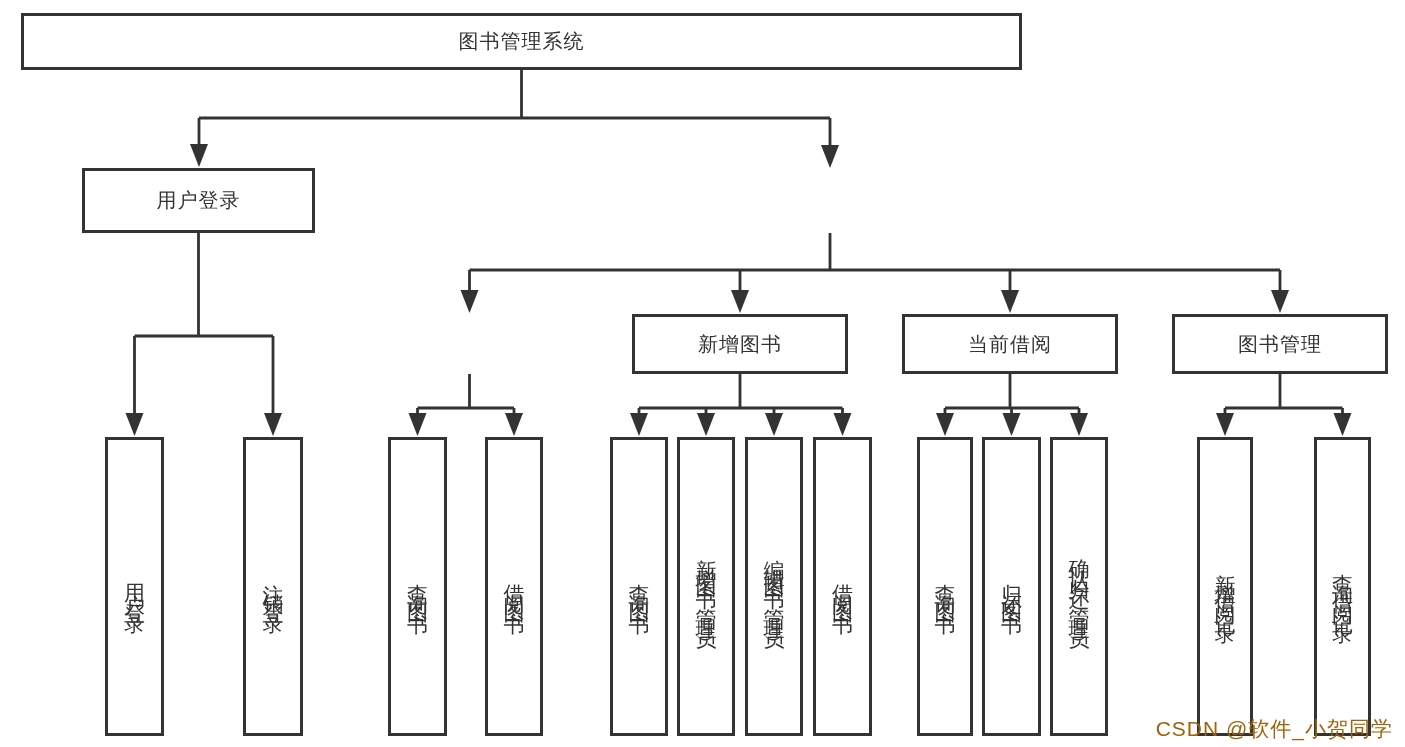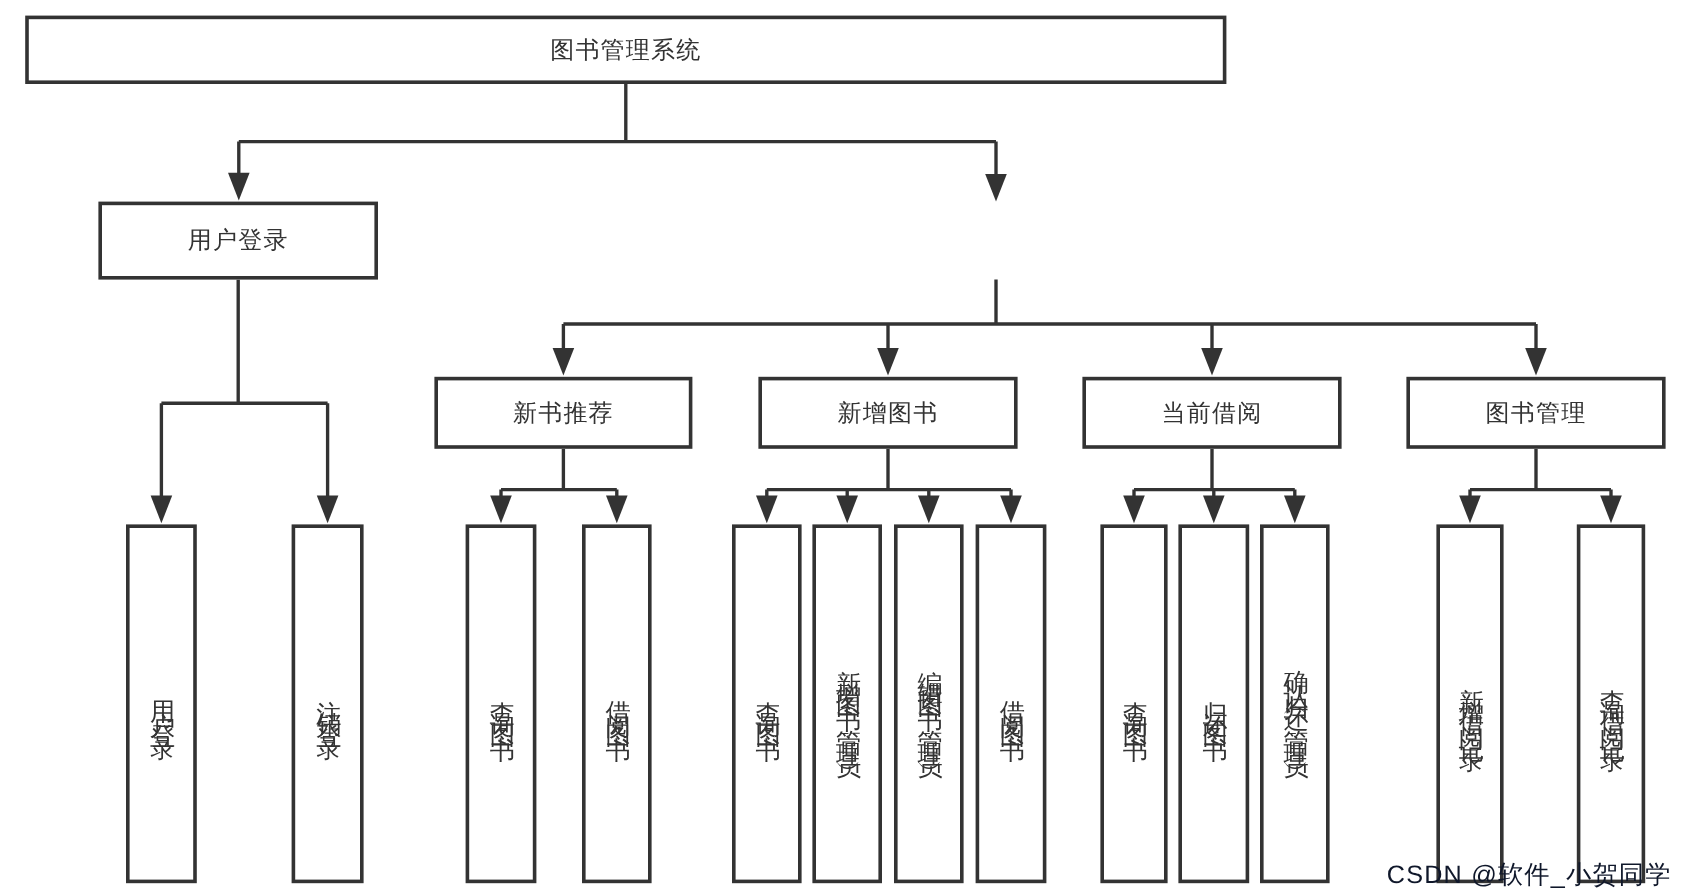--- a/index.html
+++ b/index.html
@@ -13,21 +13,21 @@
     display:flex;align-items:center;justify-content:center;box-sizing:border-box;
   }
   .hnode{font-size:20px;letter-spacing:1px;white-space:nowrap;}
   .leaf{
     top:437px;height:299px;
     writing-mode:vertical-rl;text-orientation:mixed;
     font-size:21px;letter-spacing:10px;line-height:1.15;
   }
   .watermark{
     position:absolute;right:12px;bottom:4px;z-index:5;
-    font-size:21px;color:#0f172a;letter-spacing:1px;white-space:nowrap;
+    font-size:21px;color:#a16207;letter-spacing:1px;white-space:nowrap;
   }
 </style>
 </head>
 <body>
 
 <div class="canvas">
 
   <svg class="connectors" width="1405" height="747" viewBox="0 0 1405 747" xmlns="http://www.w3.org/2000/svg">
     <g stroke="#333333" stroke-width="2.8" fill="none">
       <path d="M521.5 70 V118 M199 118 H830 M199 118 V150 M830 118 V151"></path>
@@ -58,21 +58,20 @@
       <polygon points="1070,413 1088,413 1079,436"></polygon>
       <polygon points="1216,413 1234,413 1225,436"></polygon>
       <polygon points="1333.5,413 1351.5,413 1342.5,436"></polygon>
     </g>
   </svg>
 
   <div class="box hnode" style="left:21px;top:13px;width:1001px;height:57px;">图书管理系统</div>
 
   <div class="box hnode" style="left:82px;top:168px;width:233px;height:65px;">用户登录</div>
 
-  <div class="box hnode" style="left:362px;top:314px;width:215px;height:60px;">新书推荐</div>
   <div class="box hnode" style="left:632px;top:314px;width:216px;height:60px;">新增图书</div>
   <div class="box hnode" style="left:902px;top:314px;width:216px;height:60px;font-family:Liberation Serif, serif;">当前借阅</div>
   <div class="box hnode" style="left:1172px;top:314px;width:216px;height:60px;">图书管理</div>
 
   <div class="box leaf" style="left:105px;width:59px;">用户登录</div>
   <div class="box leaf" style="left:243px;width:60px;">注销登录</div>
 
   <div class="box leaf" style="left:388px;width:59px;">查询图书</div>
   <div class="box leaf" style="left:485px;width:58px;">借阅图书</div>
 

